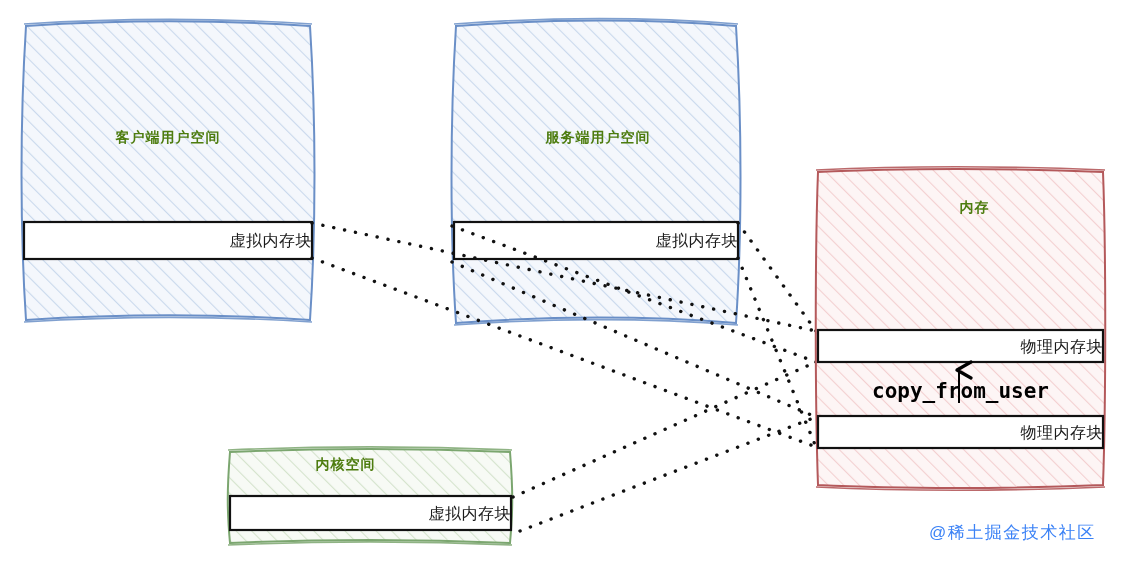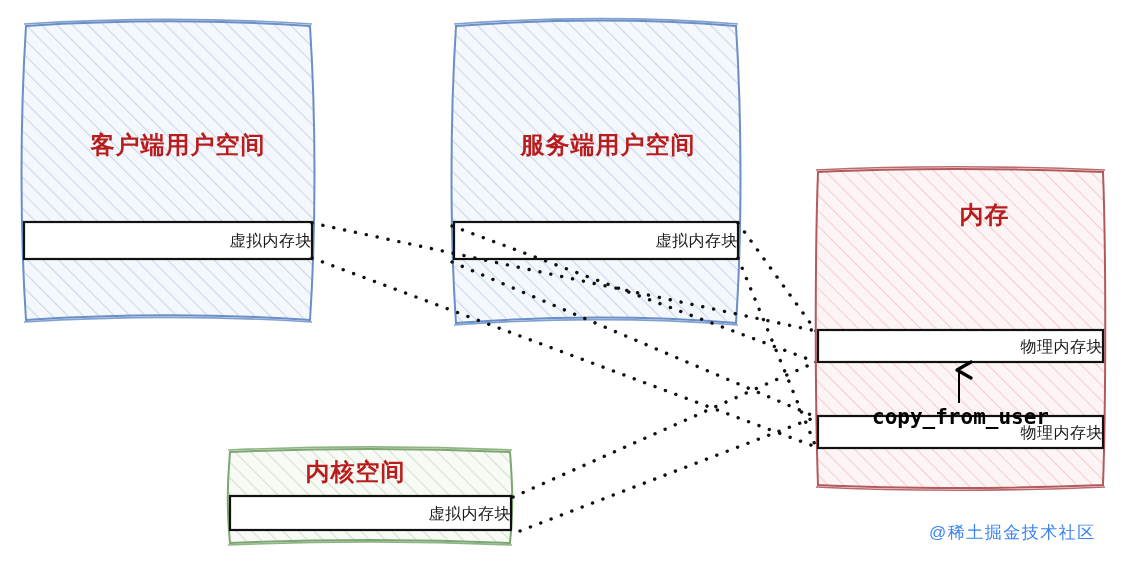--- a/index.html
+++ b/index.html
@@ -25,38 +25,36 @@
     height: 565px;
   }
   .lbl {
     position: absolute;
     text-align: center;
     white-space: nowrap;
     pointer-events: none;
   }
   .box-title {
     font-weight: bold;
-    font-size: 24px;
-    color: #b91c1c;
+    font-size: 14px;
+    color: #4d7c0f;
     letter-spacing: 1px;
-    margin-left: 10px;
   }
   .slot-label {
     font-size: 16px;
     color: #1a1a1a;
     letter-spacing: 0.5px;
     text-align: right;
   }
   .mono-label {
     font-family: "DejaVu Sans Mono", "Liberation Mono", monospace;
     font-weight: bold;
     font-size: 21px;
     color: #000000;
     letter-spacing: 0px;
-    margin-top: 26px;
   }
   .watermark {
     font-size: 17px;
     color: #3b82f6;
     letter-spacing: 1.5px;
   }
 </style>
 </head>
 <body>
 

